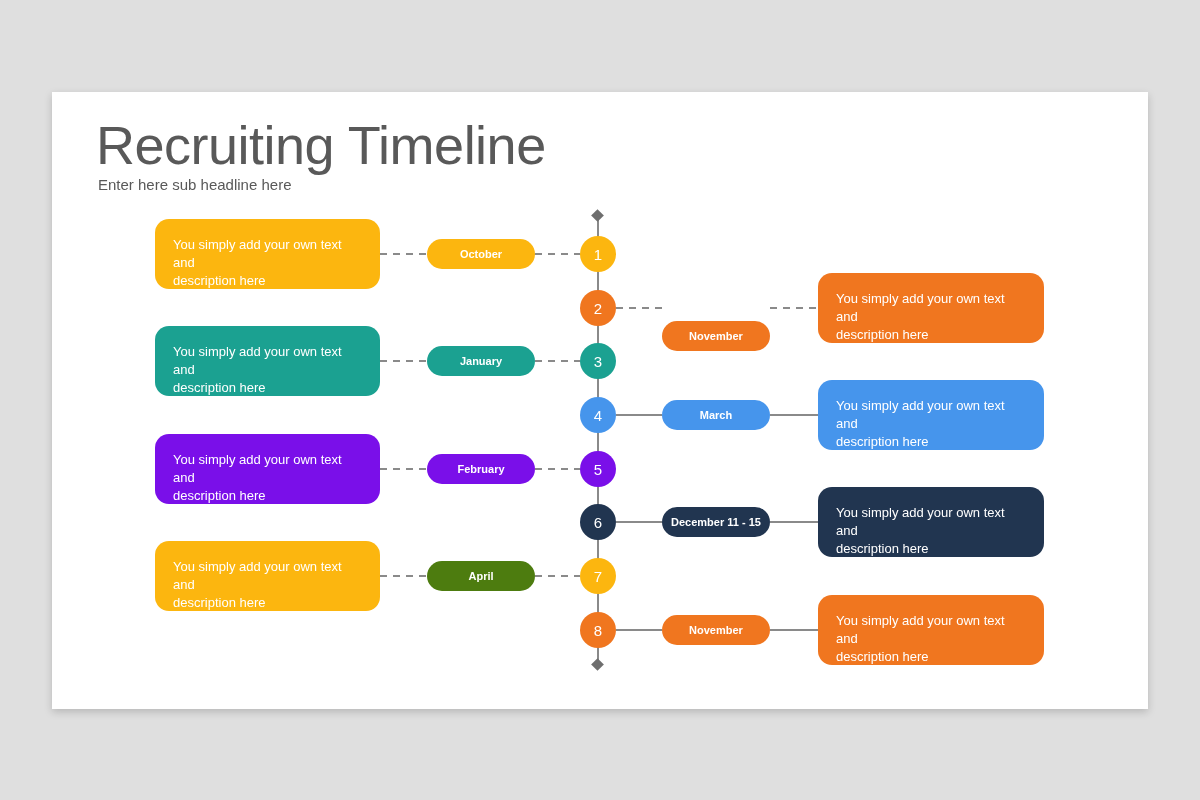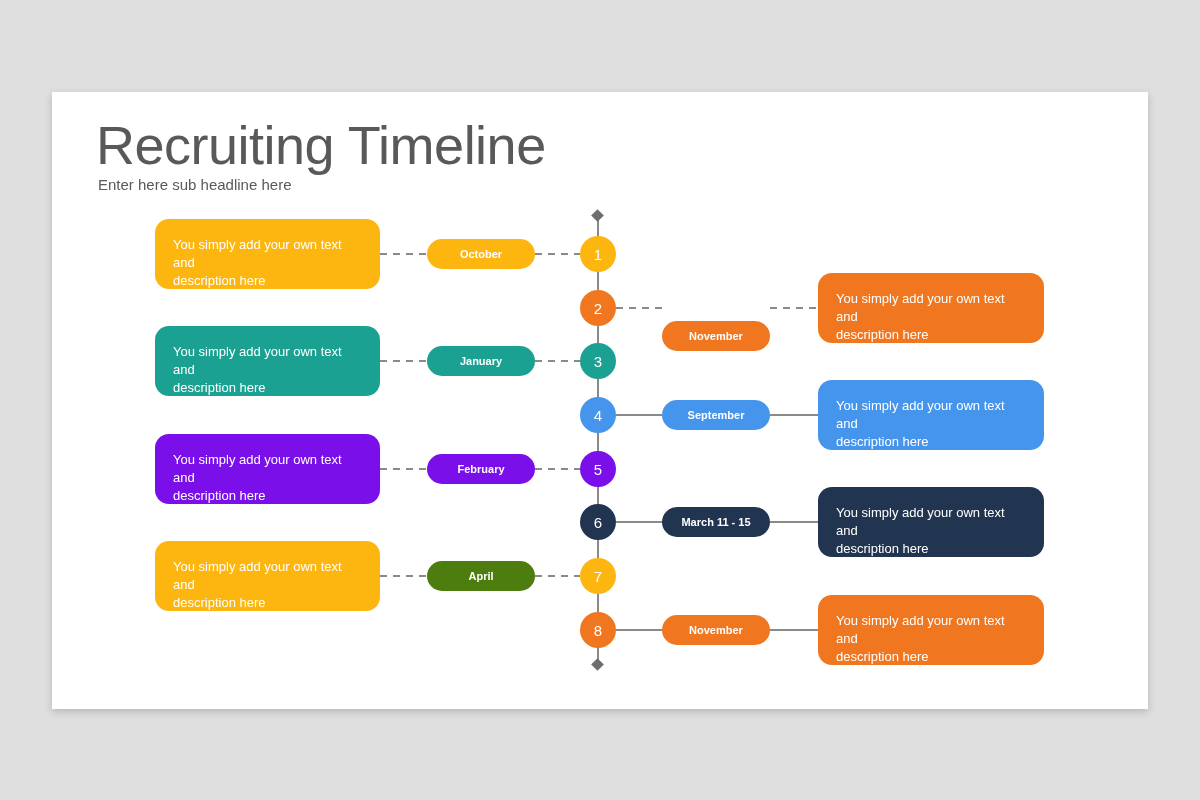--- a/index.html
+++ b/index.html
@@ -128,39 +128,39 @@
       <span>You simply add your own text and</span><br>
       <span>description here</span>
     </div>
     <div class="conn dashed" style="left:328px; top:268px; width:47px"></div>
     <div class="pill left" style="top: 254px; background-color: rgb(27, 161, 145);">January</div>
     <div class="conn dashed" style="left:483px; top:268px; width:45px"></div>
     <div class="node" style="top: 251px; background-color: rgb(27, 161, 145);">3</div>
 
     <div class="node" style="top: 305px; background-color: rgb(70, 149, 236);">4</div>
     <div class="conn solid" style="left:564px; top:322px; width:46px"></div>
-    <div class="pill right" style="top: 308px; background-color: rgb(70, 149, 236);">September</div>
+    <div class="pill right" style="top: 308px; background-color: rgb(70, 149, 236);">March</div>
     <div class="conn solid" style="left:718px; top:322px; width:48px"></div>
     <div class="textbox right" style="top: 288px; background-color: rgb(70, 149, 236);">
       <span>You simply add your own text and</span><br>
       <span>description here</span>
     </div>
 
     <div class="textbox left" style="top: 342px; background-color: rgb(122, 15, 233);">
       <span>You simply add your own text and</span><br>
       <span>description here</span>
     </div>
     <div class="conn dashed" style="left:328px; top:376px; width:47px"></div>
     <div class="pill left" style="top: 362px; background-color: rgb(122, 15, 233);">February</div>
     <div class="conn dashed" style="left:483px; top:376px; width:45px"></div>
     <div class="node" style="top: 359px; background-color: rgb(122, 15, 233);">5</div>
 
     <div class="node" style="top: 412px; background-color: rgb(33, 53, 80);">6</div>
     <div class="conn solid" style="left:564px; top:429px; width:46px"></div>
-    <div class="pill right" style="top: 415px; background-color: rgb(33, 53, 80);">March 11 - 15</div>
+    <div class="pill right" style="top: 415px; background-color: rgb(33, 53, 80);">December 11 - 15</div>
     <div class="conn solid" style="left:718px; top:429px; width:48px"></div>
     <div class="textbox right" style="top: 395px; background-color: rgb(33, 53, 80);">
       <span>You simply add your own text and</span><br>
       <span>description here</span>
     </div>
 
     <div class="textbox left" style="top: 449px; background-color: rgb(252, 182, 15);">
       <span>You simply add your own text and</span><br>
       <span>description here</span>
     </div>

